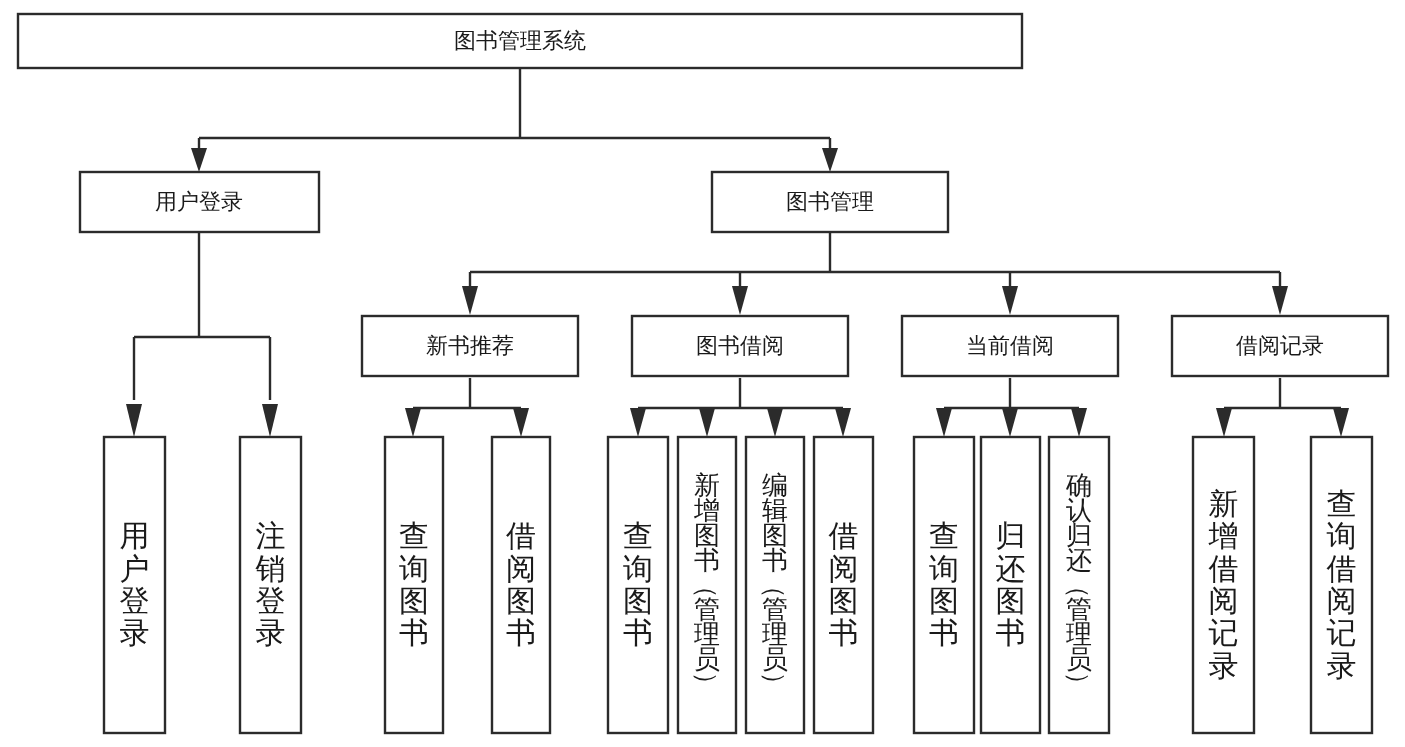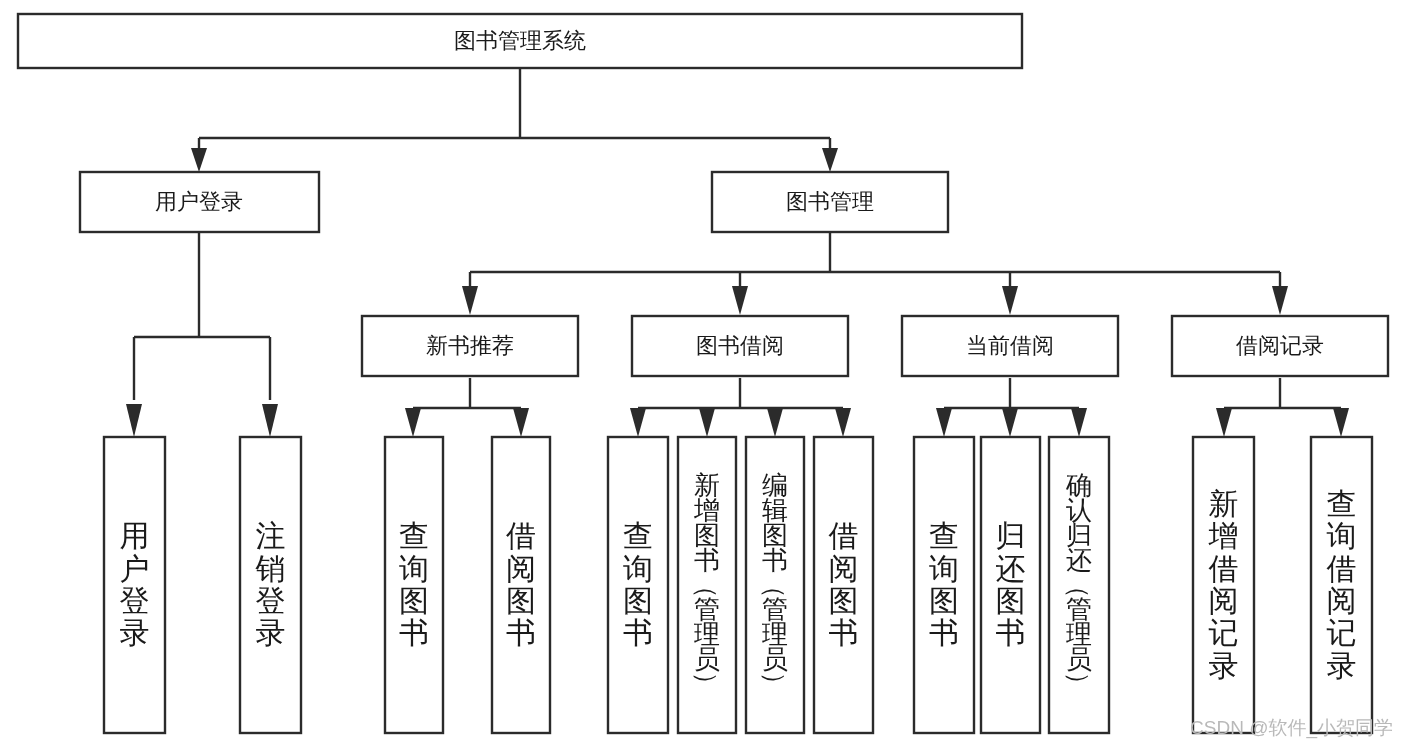--- a/index.html
+++ b/index.html
@@ -305,15 +305,14 @@
     <div class="vlabel" style="position: absolute; left: 1311px; top: 437px; width: 61px; height: 296px; display: flex; flex-direction: column; align-items: center; justify-content: center; font-family: &quot;Liberation Sans&quot;, &quot;DejaVu Sans&quot;, sans-serif; color: rgb(26, 26, 26); pointer-events: none; font-size: 30px; line-height: 1.08;">
         <span style="display: block; text-align: center;">查</span>
         <span style="display: block; text-align: center;">询</span>
         <span style="display: block; text-align: center;">借</span>
         <span style="display: block; text-align: center;">阅</span>
         <span style="display: block; text-align: center;">记</span>
         <span style="display: block; text-align: center;">录</span>
       </div>
   </div>
 
-  <div class="watermark">CSDN @软件_小贺同学</div>
 
 </div>
 
 </body></html>

